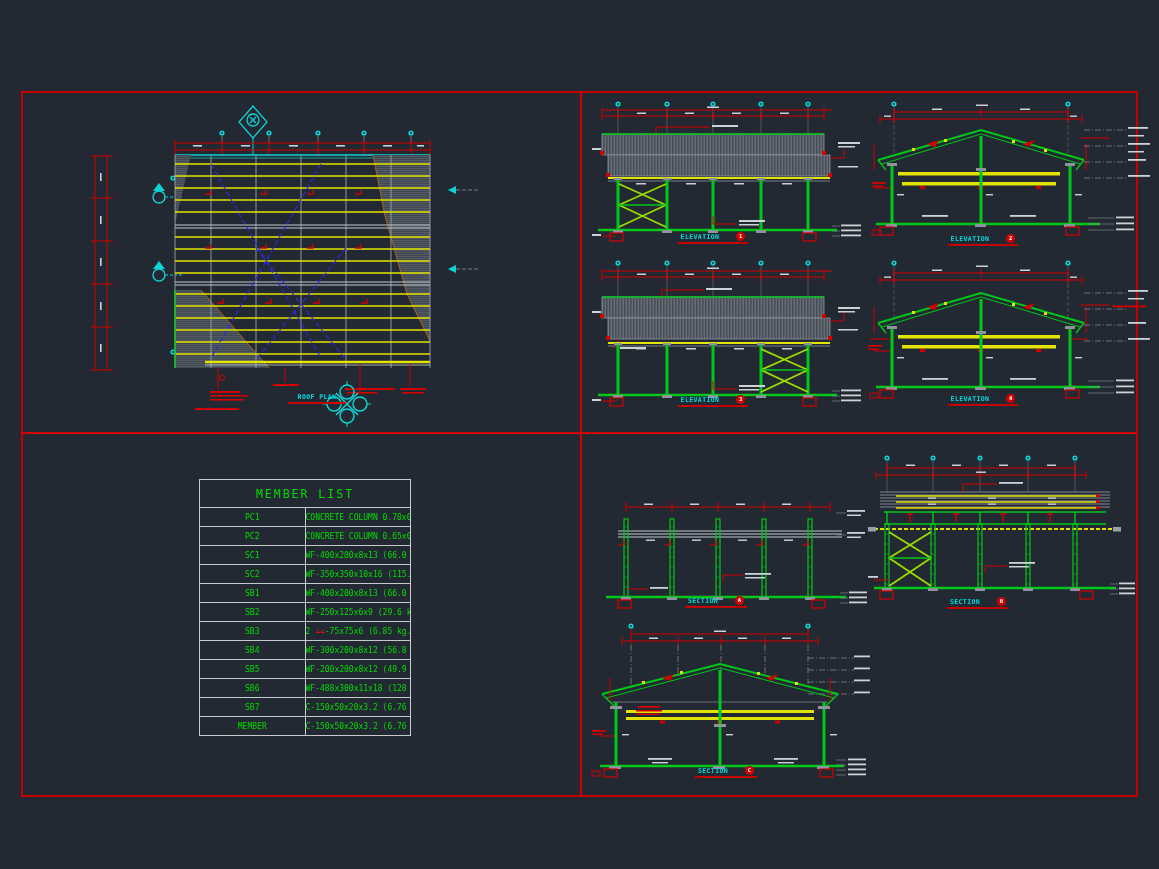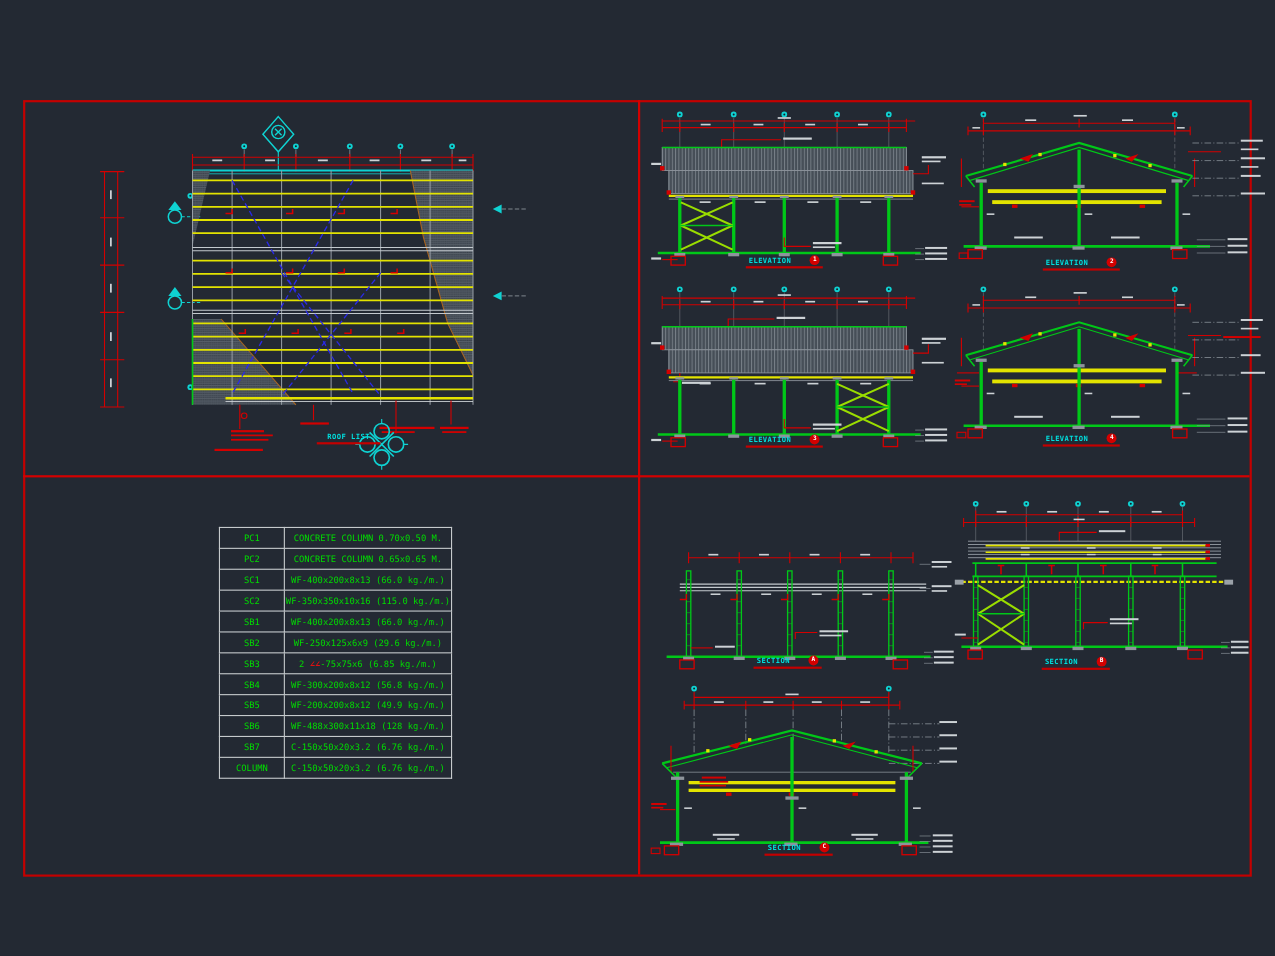--- a/index.html
+++ b/index.html
@@ -176,21 +176,21 @@
     <g stroke="#0fd2d2" fill="none" stroke-width="1.5">
       <circle cx="292" cy="294" r="7"></circle>
         <circle cx="279" cy="306" r="7"></circle>
       <circle cx="305" cy="306" r="7"></circle>
         <circle cx="292" cy="318" r="7"></circle>
       <path d="M281 295l22 22M303 295l-22 22"></path>
       <path d="M292 287v-4M292 325v4M272 306h-4M312 306h4" stroke-width="1"></path>
     </g>
   </svg>
   <div class="dwg-title" style="left:288px;top:393px;width:58px">
-    <span>ROOF LIST</span>
+    <span>ROOF PLAN</span>
   </div>
 
   <svg class="abs" style="left:592px;top:96px" width="292" height="152" viewBox="0 0 292 152">
     <g>
       <use href="#gbub-s" x="26" y="8"></use>
         <use href="#gbub-s" x="75" y="8"></use>
         <use href="#gbub-s" x="121" y="8"></use>
       <use href="#gbub-s" x="169" y="8"></use>
         <use href="#gbub-s" x="216" y="8"></use>
       <path d="M26 11V38M75 11V38M121 11V38M169 11V38M216 11V38" stroke="#6b7077" stroke-width="0.6"></path>
@@ -884,20 +884,23 @@
         </g>
     </g>
   </svg>
   <div class="dwg-title" style="left:695px;top:766px;width:62px">
     <span>SECTION</span>
       <span class="bubble">C</span>
   </div>
 
   <table class="member">
     <tbody>
+        <tr>
+          <td class="ttl" colspan="2">MEMBER LIST</td>
+        </tr>
     <tr class="row">
       <td class="cmark">PC1</td>
       <td><span>CONCRETE COLUMN 0.70x0.50 M.</span><span class="sym-red"></span><span></span></td>
         </tr>
     <tr class="row">
       <td class="cmark">PC2</td>
       <td><span>CONCRETE COLUMN 0.65x0.65 M.</span><span class="sym-red"></span><span></span></td>
         </tr>
     <tr class="row">
       <td class="cmark">SC1</td>
@@ -929,19 +932,19 @@
         </tr>
     <tr class="row">
       <td class="cmark">SB6</td>
       <td><span>WF-488x300x11x18 (128 kg./m.)</span><span class="sym-red"></span><span></span></td>
         </tr>
     <tr class="row">
       <td class="cmark">SB7</td>
       <td><span>C-150x50x20x3.2 (6.76 kg./m.)</span><span class="sym-red"></span><span></span></td>
         </tr>
     <tr class="row">
-      <td class="cmark">COLUMN</td>
+      <td class="cmark">MEMBER</td>
       <td><span>C-150x50x20x3.2 (6.76 kg./m.)</span><span class="sym-red"></span><span></span></td>
         </tr>
   </tbody>
     </table>
 
 </div>
 
 </body></html>

